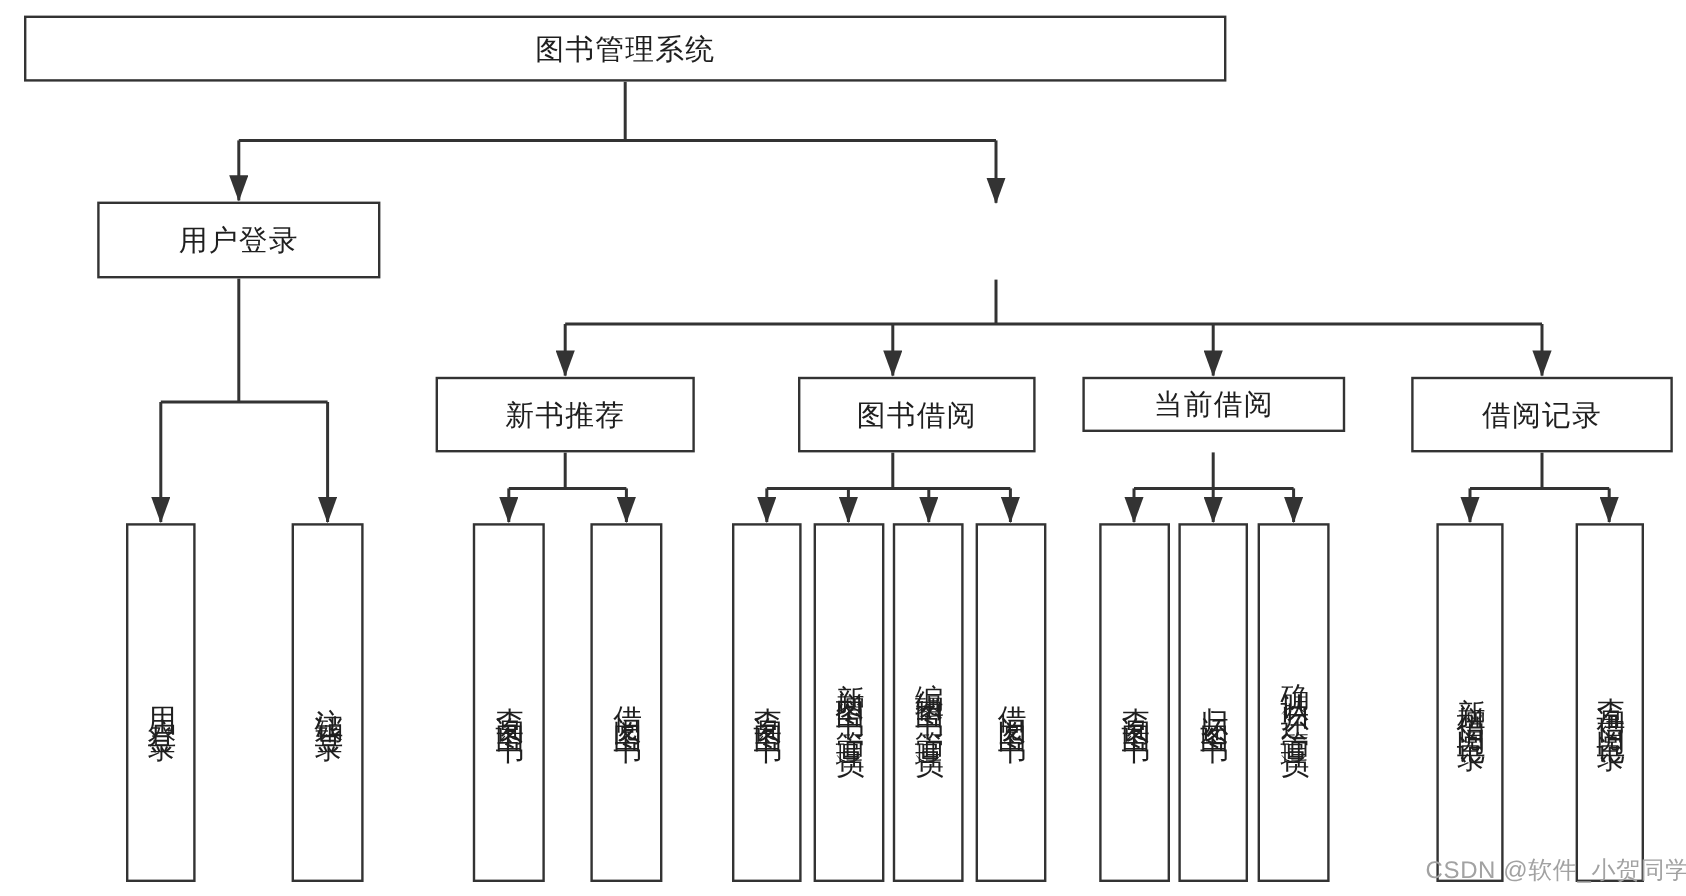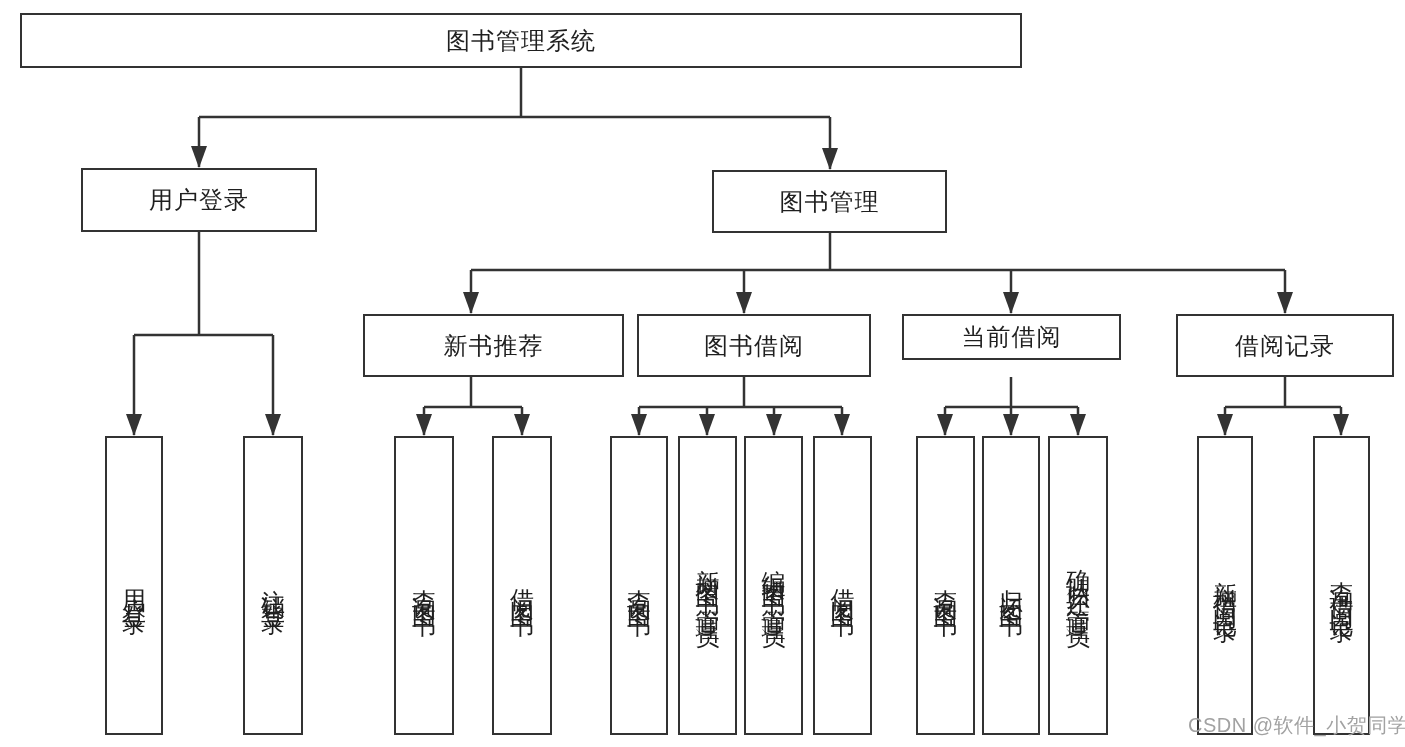--- a/index.html
+++ b/index.html
@@ -84,28 +84,25 @@
     </g>
   </svg>
 
   <div class="box h" style="left:20px; top:13px; width:1002px; height:55px">
     <span>图书管理系统</span>
   </div>
 
   <div class="box h" style="left:81px; top:168px; width:236px; height:64px">
     <span>用户登录</span>
   </div>
-  <div class="box h" style="left:712px; top:170px; width:235px; height:63px">
-    <span>图书管理</span>
-  </div>
 
-  <div class="box h" style="left:363px; top:314px; width:261px; height:63px">
+  <div class="box h" style="left:363px; top:314px; width:216px; height:63px">
     <span>新书推荐</span>
   </div>
-  <div class="box h" style="left:637px; top:314px; width:234px; height:63px">
+  <div class="box h" style="left:665px; top:314px; width:198px; height:63px">
     <span>图书借阅</span>
   </div>
   <div class="box h" style="left:902px; top:314px; width:219px; height:46px">
     <span>当前借阅</span>
   </div>
   <div class="box h" style="left:1176px; top:314px; width:218px; height:63px">
     <span>借阅记录</span>
   </div>
 
   <div class="box v" style="left:105px; width:58px">

